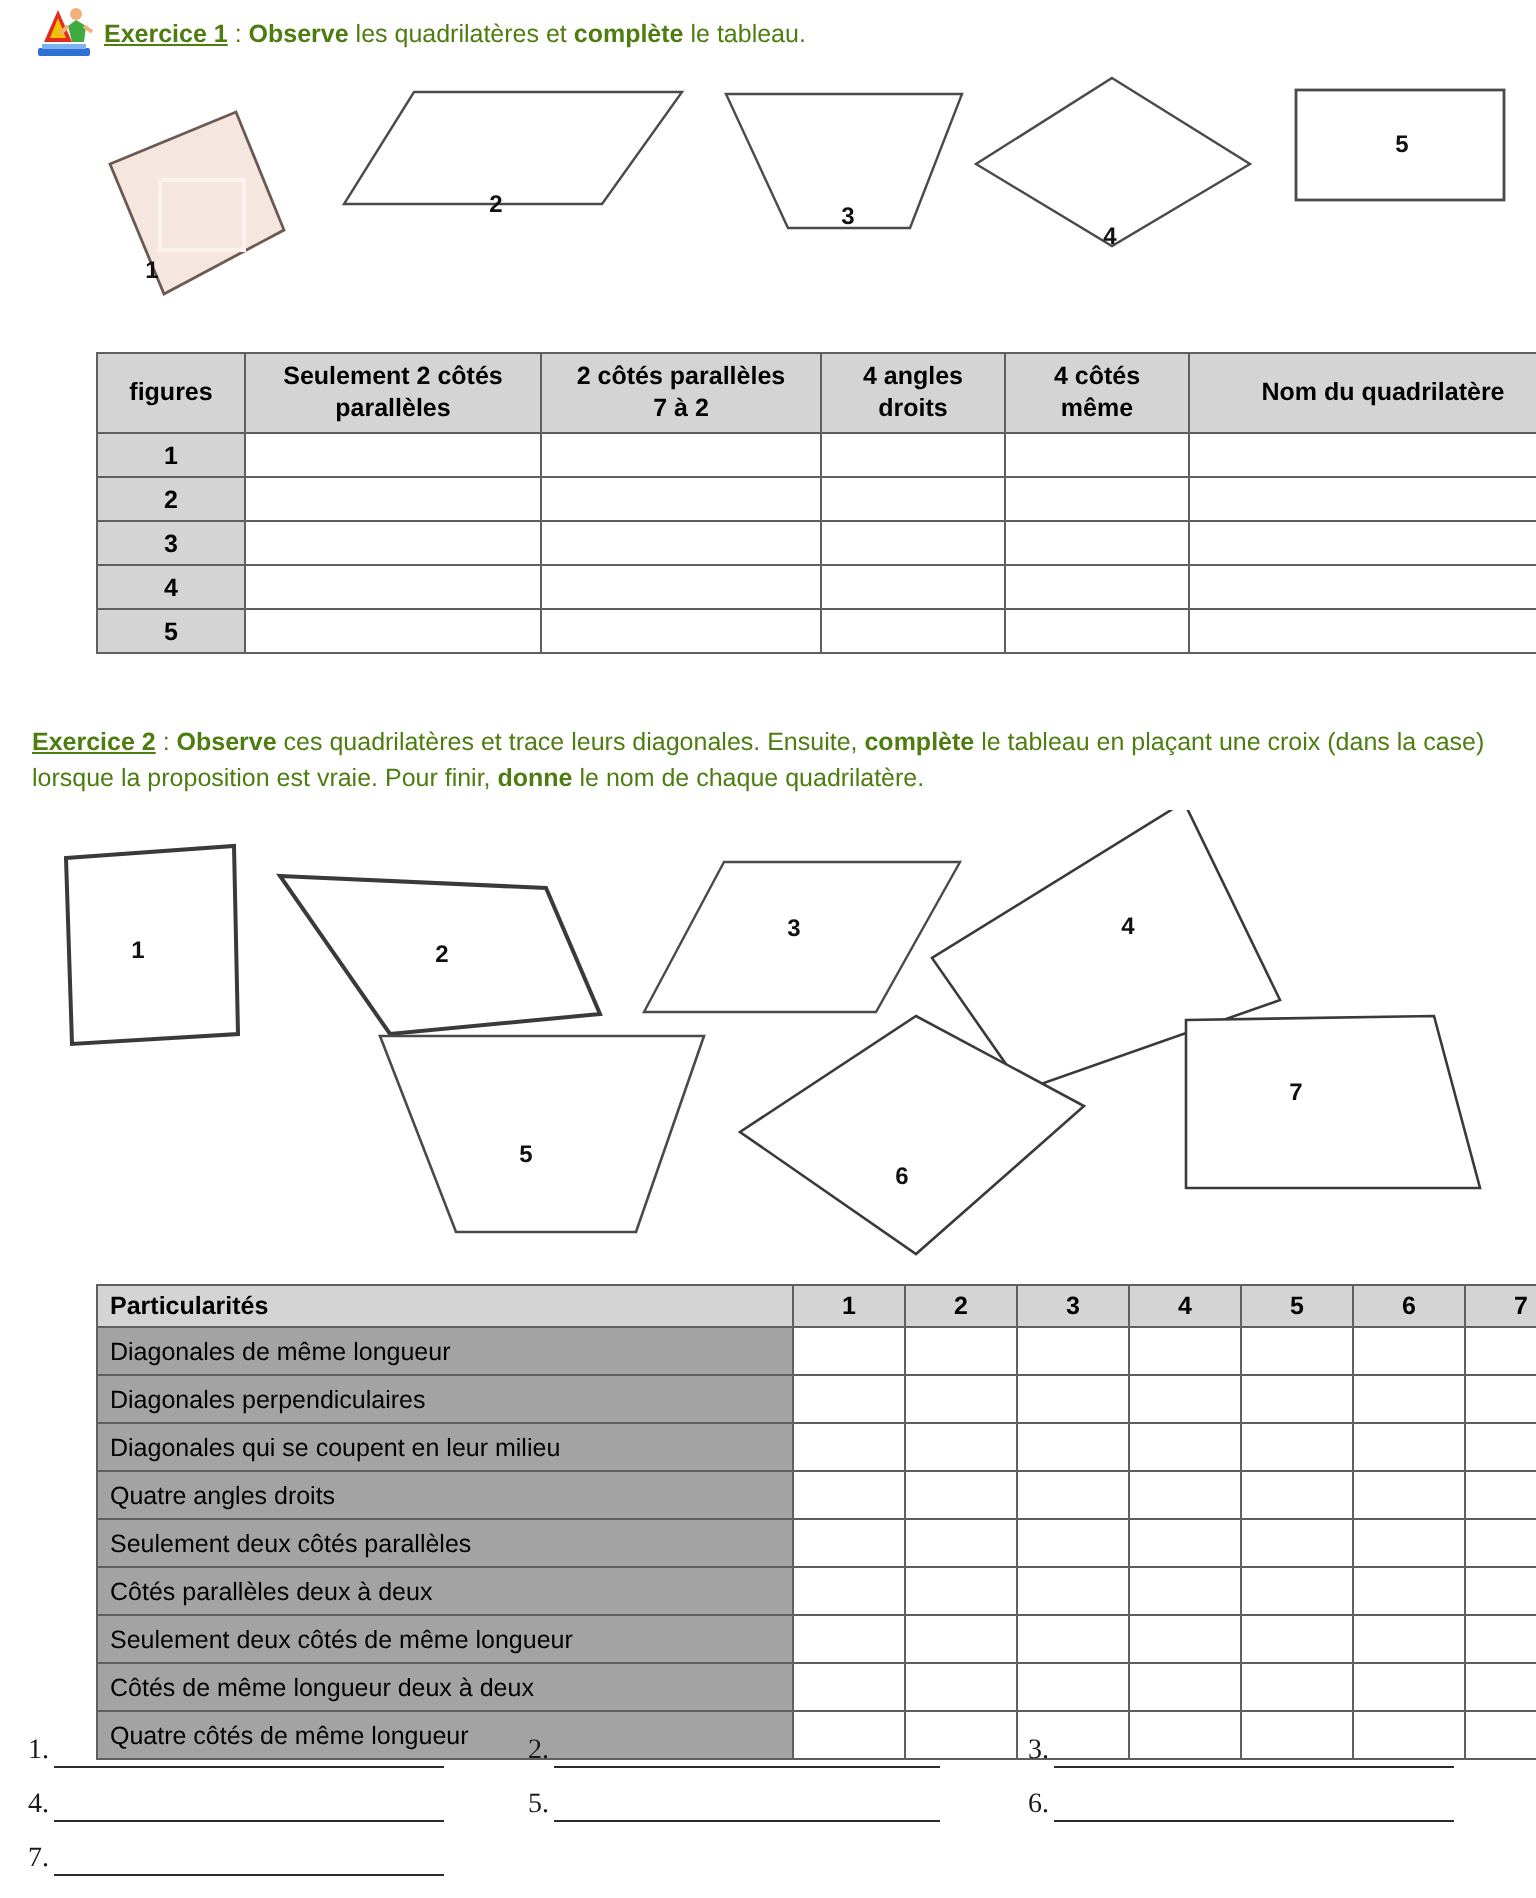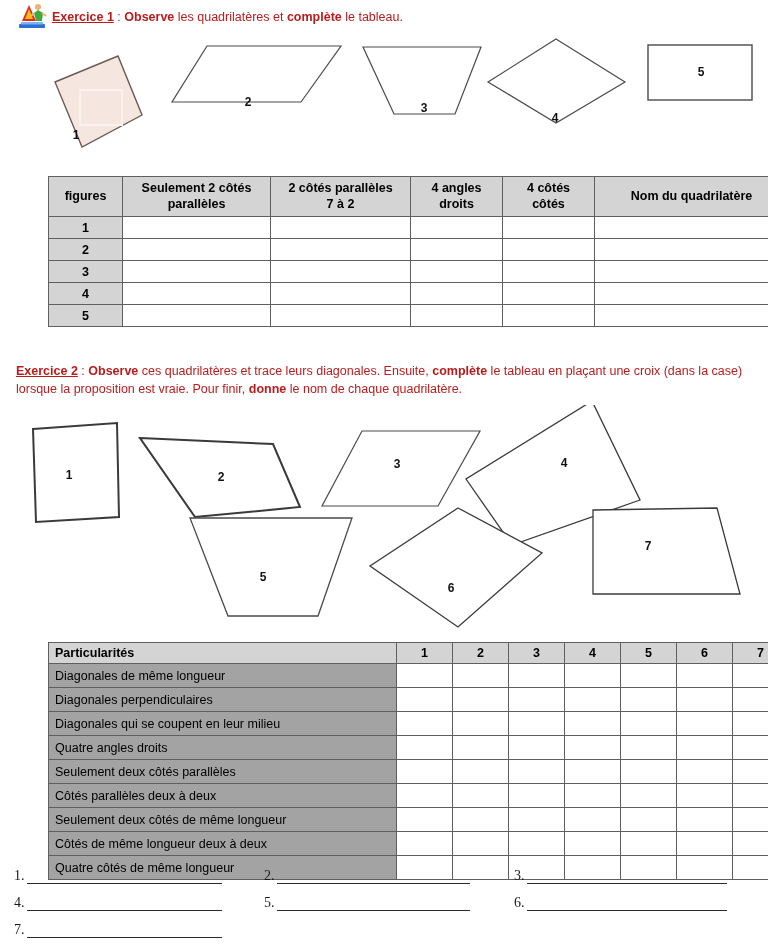--- a/index.html
+++ b/index.html
@@ -23,21 +23,21 @@
     color: #111;
     transform: translate(-50%, -50%);
     user-select: none;
   }
 
   
   .ex-heading {
     position: absolute;
     font-size: 12.5px;
     line-height: 1.45;
-    color: #b91c1c;
+    color: #4d7c0f;
   }
   .ex-heading .ex-title {
     font-weight: bold;
     text-decoration: underline;
   }
   .ex-heading .bold { font-weight: bold; }
 
   
   .clipart {
     position: absolute;
@@ -212,21 +212,21 @@
       <th>
         <div>2 côtés parallèles</div>
         <div>7 à 2</div>
       </th>
       <th>
         <div>4 angles</div>
         <div>droits</div>
       </th>
       <th>
         <div>4 côtés</div>
-        <div>côtés</div>
+        <div>même</div>
       </th>
       <th>
         <div>Nom du quadrilatère</div>
       </th>
     </tr>
   </thead>
   <tbody id="table-one-body">
       <tr>
         <td class="figure-cell">1</td>
         <td class="blank-cell"></td>

